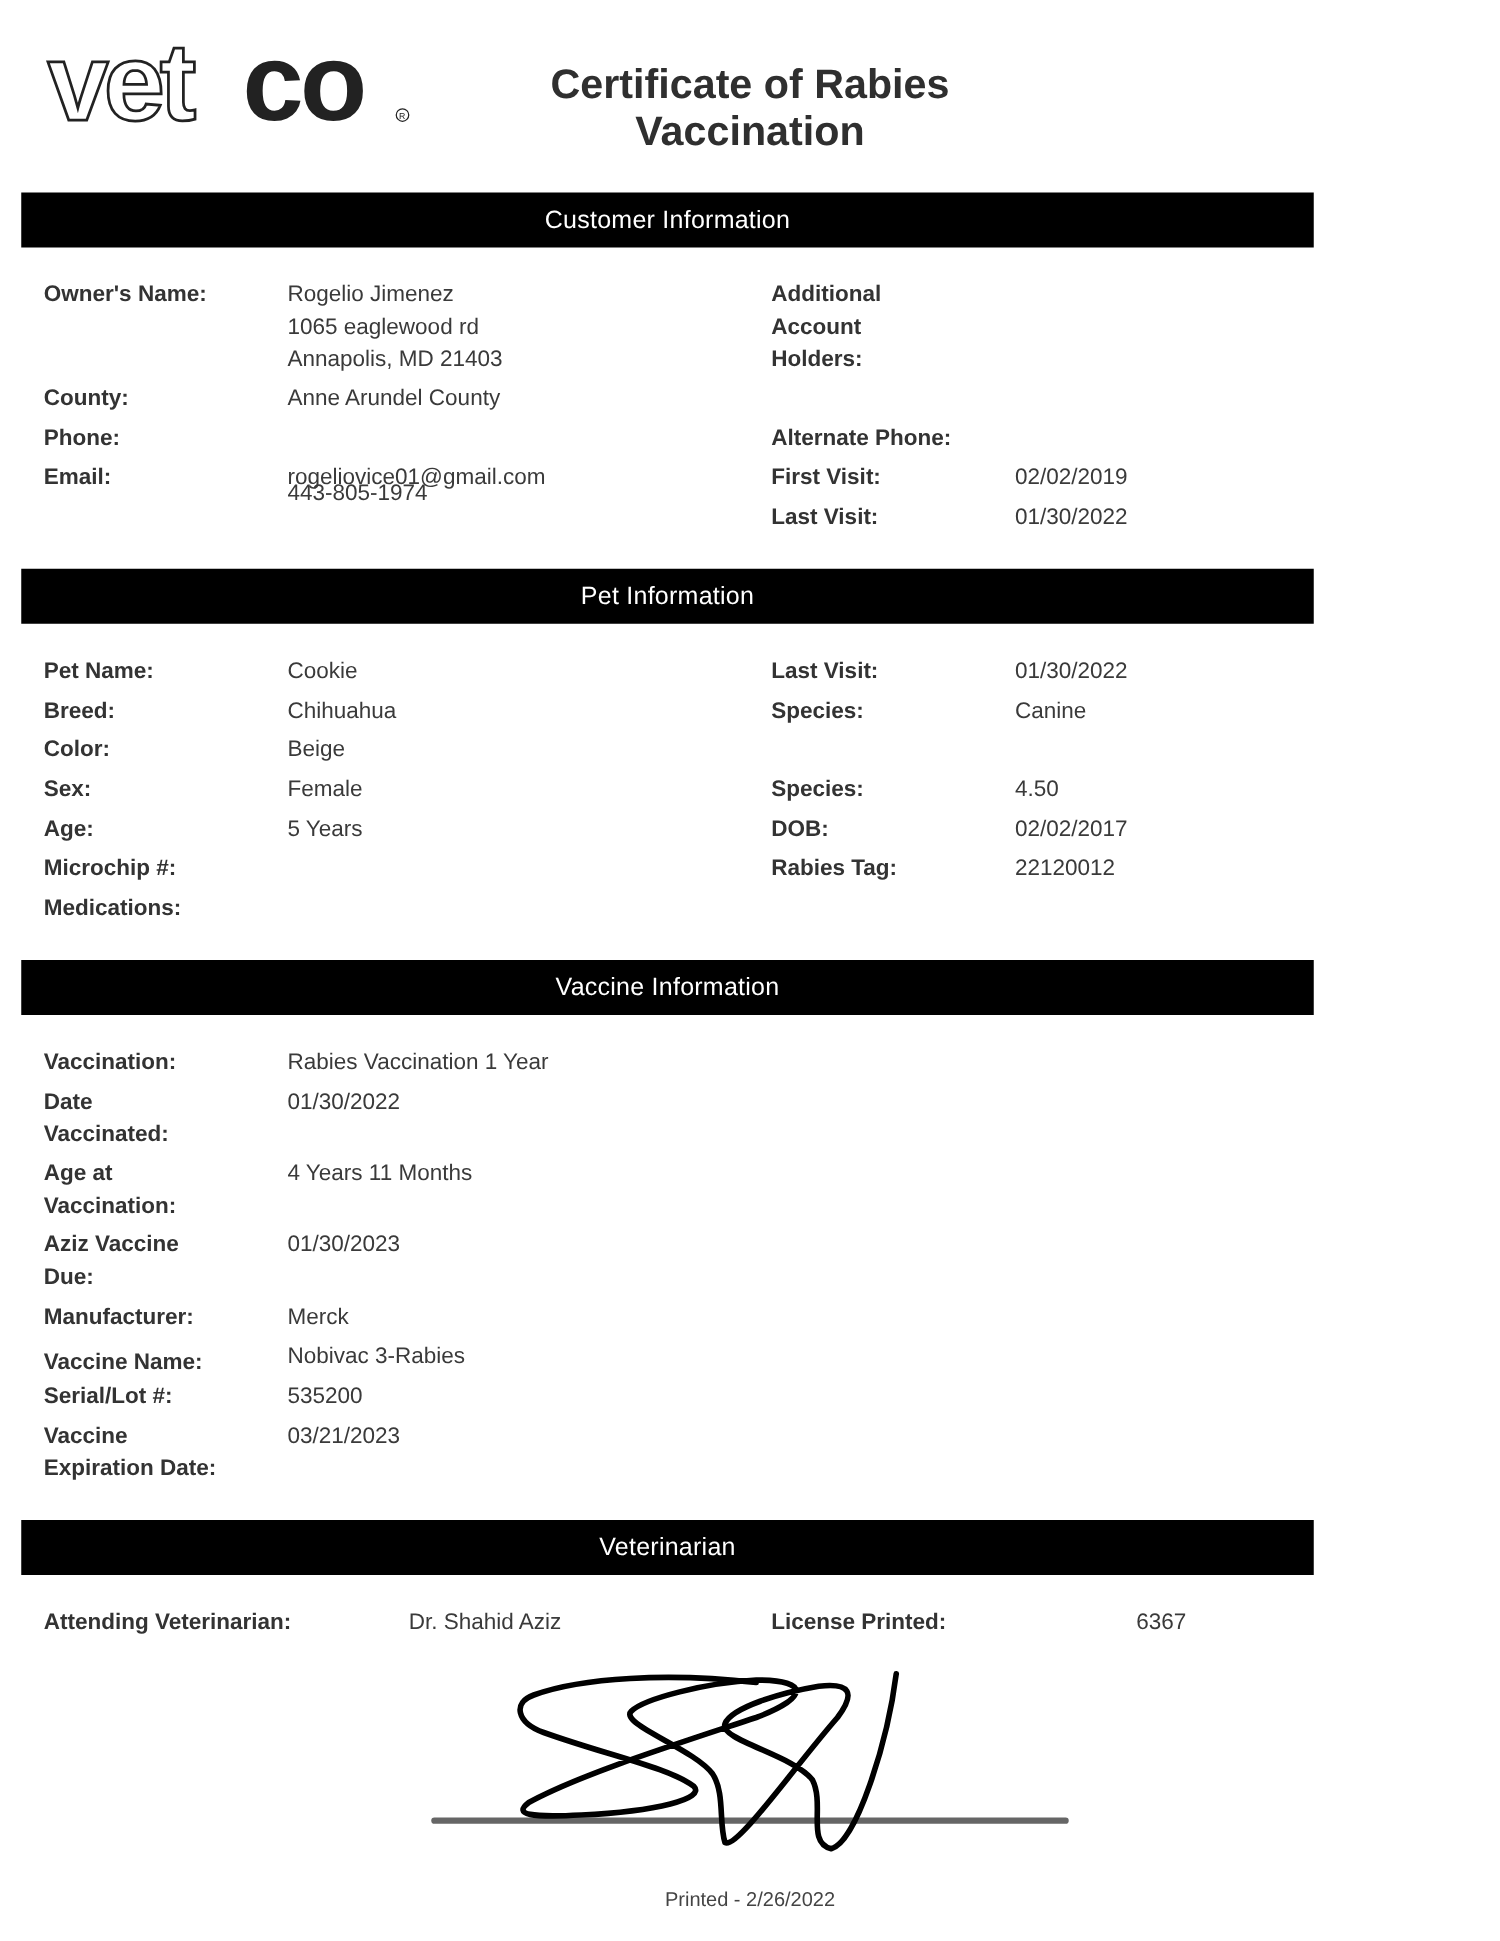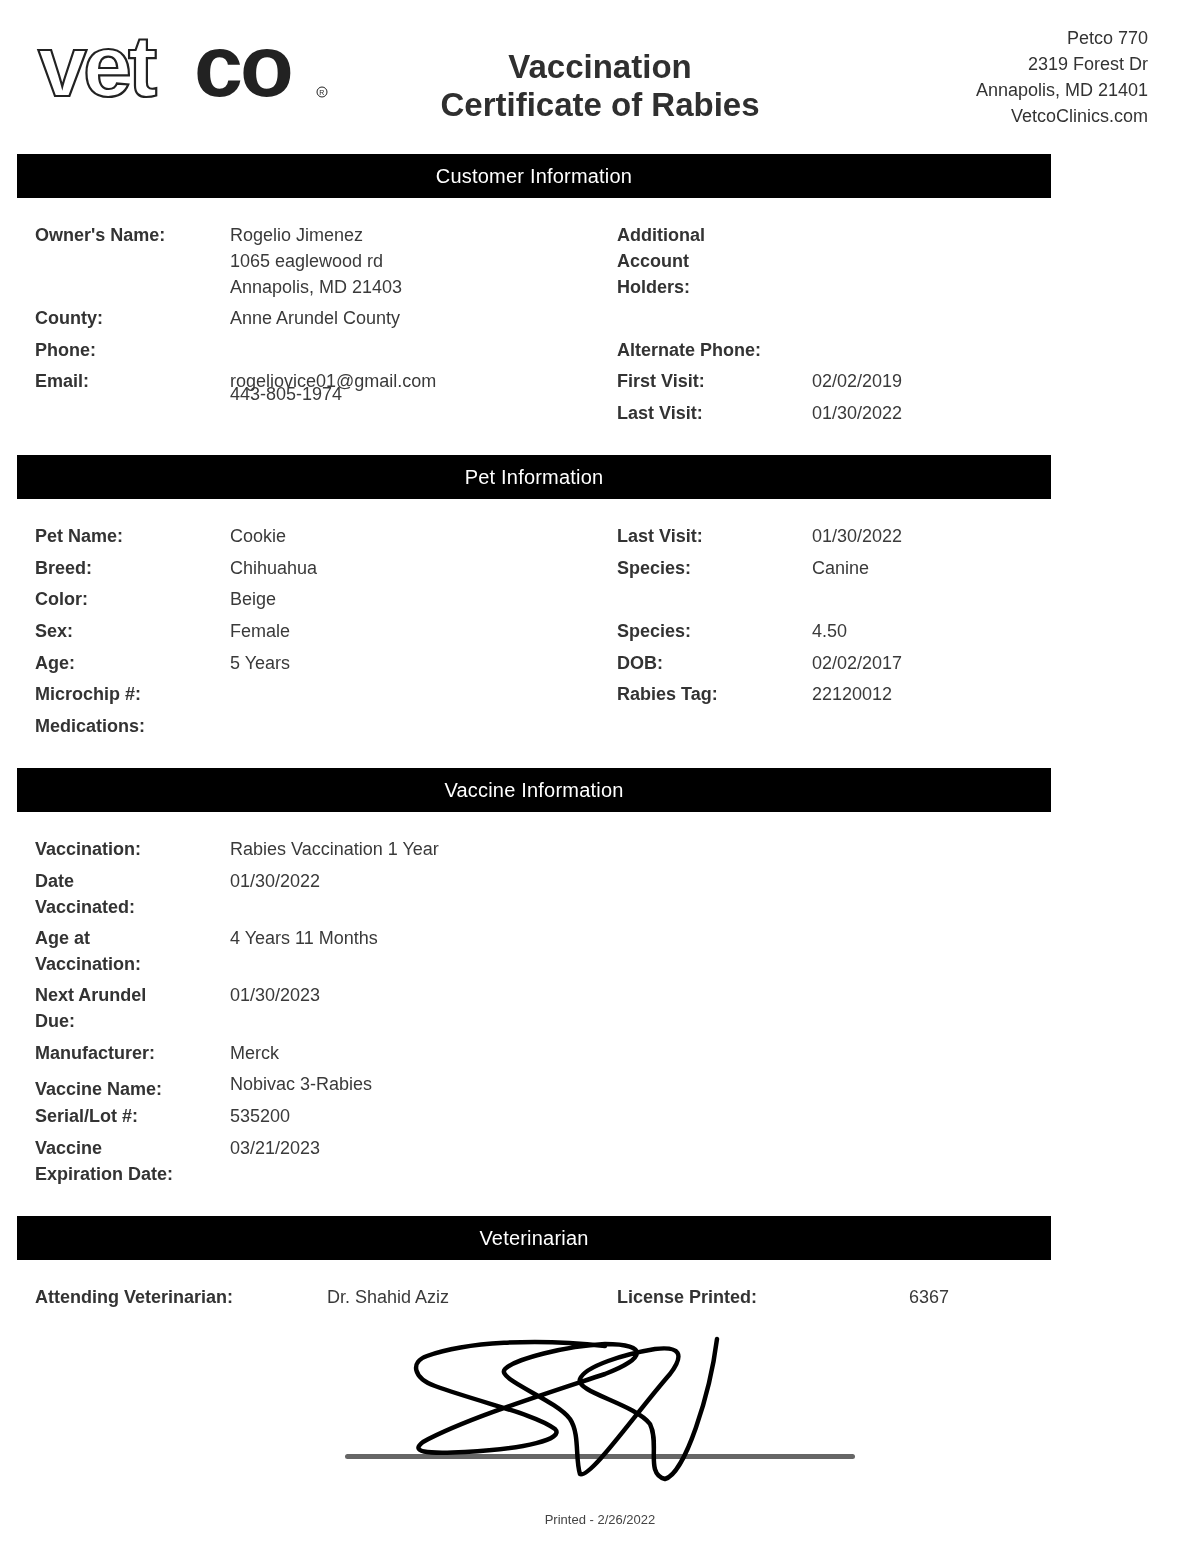--- a/index.html
+++ b/index.html
@@ -32,45 +32,39 @@
   .field { position: absolute; font-size: 18px; line-height: 26px; }
   .lbl { font-weight: bold; color: #333; }
   .val { color: #3a3a3a; }
   .sig-line {
     position: absolute; left: 345px; top: 1454px; width: 510px; height: 5px;
     background: #666; border-radius: 3px;
   }
   .signature { position: absolute; left: 405px; top: 1334px; width: 330px; height: 150px; }
   .printed {
     position: absolute; left: 0; width: 1200px; top: 1512px;
-    text-align: center; font-size: 13px; color: #444;
+    text-align: center; font-size: 16px; color: #444;
   }
 </style>
 </head>
 <body>
 
 <div class="header">
   <svg class="logo" viewBox="0 0 300 90" xmlns="http://www.w3.org/2000/svg">
     <text x="2" y="76" font-family="Liberation Sans, sans-serif" font-weight="bold" font-size="88" fill="#ffffff" stroke="#222" stroke-width="2.2" letter-spacing="-4">vet</text>
     <text x="158" y="76" font-family="Liberation Sans, sans-serif" font-weight="bold" font-size="88" fill="#222" letter-spacing="-3">co</text>
     <circle cx="286" cy="72" r="5" fill="none" stroke="#222" stroke-width="1"></circle>
     <text x="283.3" y="75" font-family="Liberation Sans, sans-serif" font-size="7" fill="#222">R</text>
   </svg>
 
   <div class="title">
+    <div>Certificate of Rabies</div>
     <div>Vaccination</div>
-    <div>Certificate of Rabies</div>
   </div>
 
-  <div class="clinic">
-    <div>Petco 770</div>
-    <div>2319 Forest Dr</div>
-    <div>Annapolis, MD 21401</div>
-    <div>VetcoClinics.com</div>
-  </div>
 </div>
 
 <div class="bar" style="top:154px;">Customer Information</div>
 
 <div class="field lbl" style="left:35px; top:222px;">Owner's Name:</div>
 <div class="field val" style="left:230px; top:222px;">Rogelio Jimenez</div>
 <div class="field val" style="left:230px; top:248px;">1065 eaglewood rd</div>
 <div class="field val" style="left:230px; top:274px;">Annapolis, MD 21403</div>
 
 <div class="field lbl" style="left:35px; top:305px;">County:</div>
@@ -140,21 +134,21 @@
 <div class="field val" style="left:230px; top:836px;">Rabies Vaccination 1 Year</div>
 
 <div class="field lbl" style="left:35px; top:868px;">Date</div>
 <div class="field lbl" style="left:35px; top:894px;">Vaccinated:</div>
 <div class="field val" style="left:230px; top:868px;">01/30/2022</div>
 
 <div class="field lbl" style="left:35px; top:925px;">Age at</div>
 <div class="field lbl" style="left:35px; top:951px;">Vaccination:</div>
 <div class="field val" style="left:230px; top:925px;">4 Years 11 Months</div>
 
-<div class="field lbl" style="left:35px; top:982px;">Next Arundel</div>
+<div class="field lbl" style="left:35px; top:982px;">Aziz Vaccine</div>
 <div class="field lbl" style="left:35px; top:1008px;">Due:</div>
 <div class="field val" style="left:230px; top:982px;">01/30/2023</div>
 
 <div class="field lbl" style="left:35px; top:1040px;">Manufacturer:</div>
 <div class="field val" style="left:230px; top:1040px;">Merck</div>
 
 <div class="field lbl" style="left:35px; top:1076px;">Vaccine Name:</div>
 <div class="field val" style="left:230px; top:1071px;">Nobivac 3-Rabies</div>
 
 <div class="field lbl" style="left:35px; top:1103px;">Serial/Lot #:</div>

